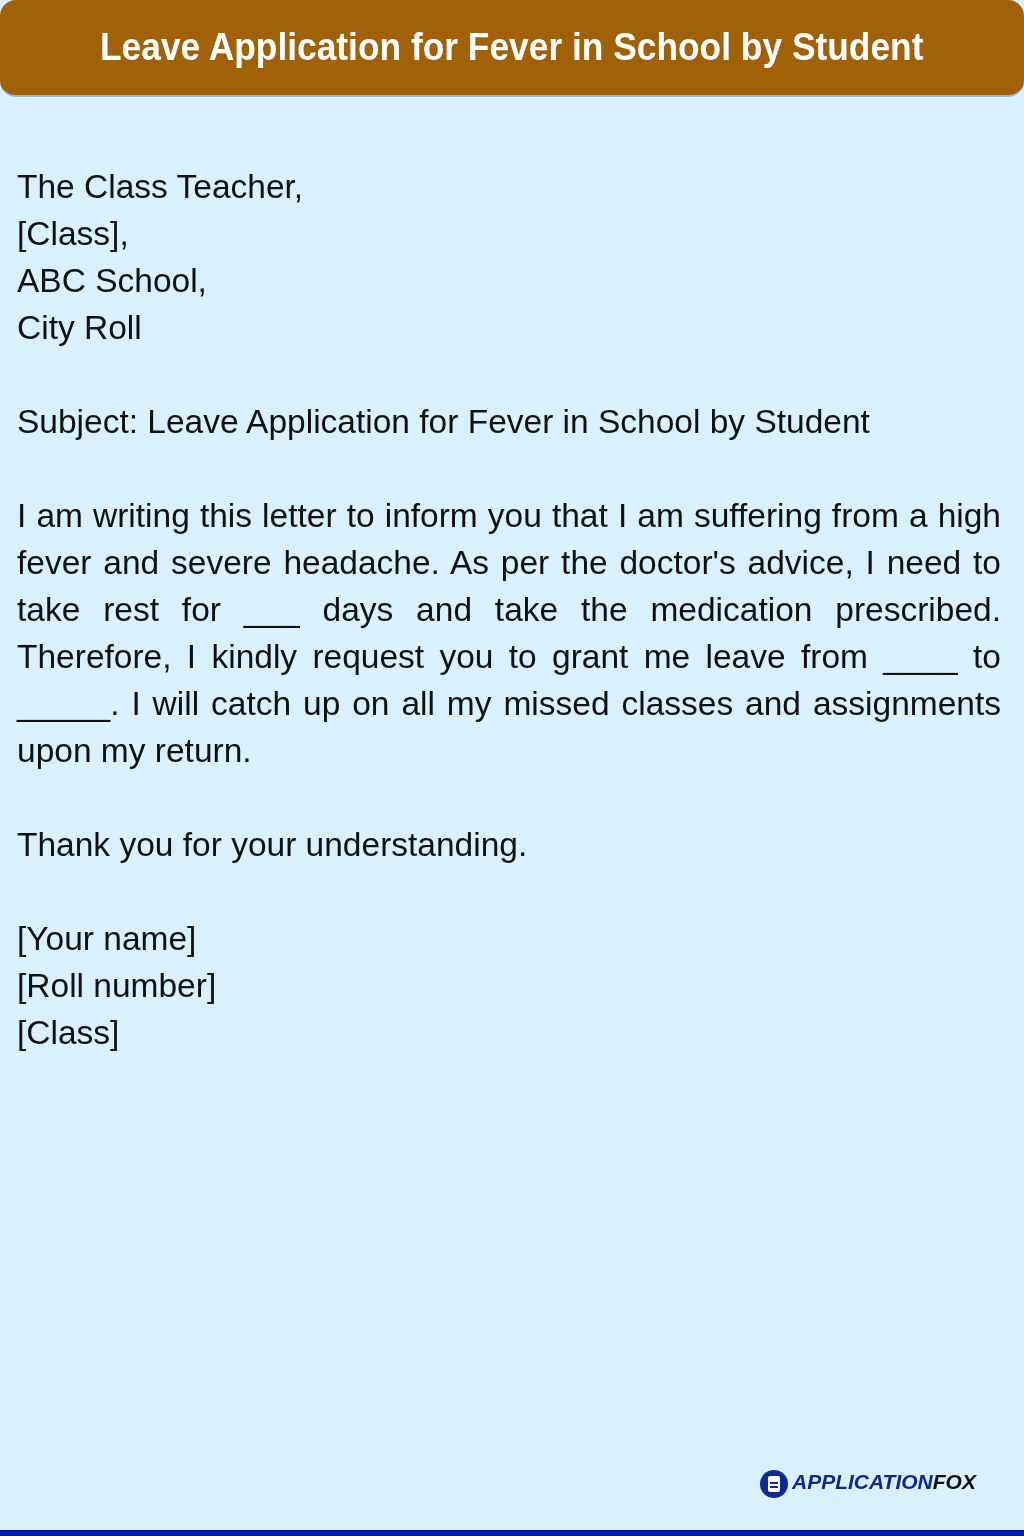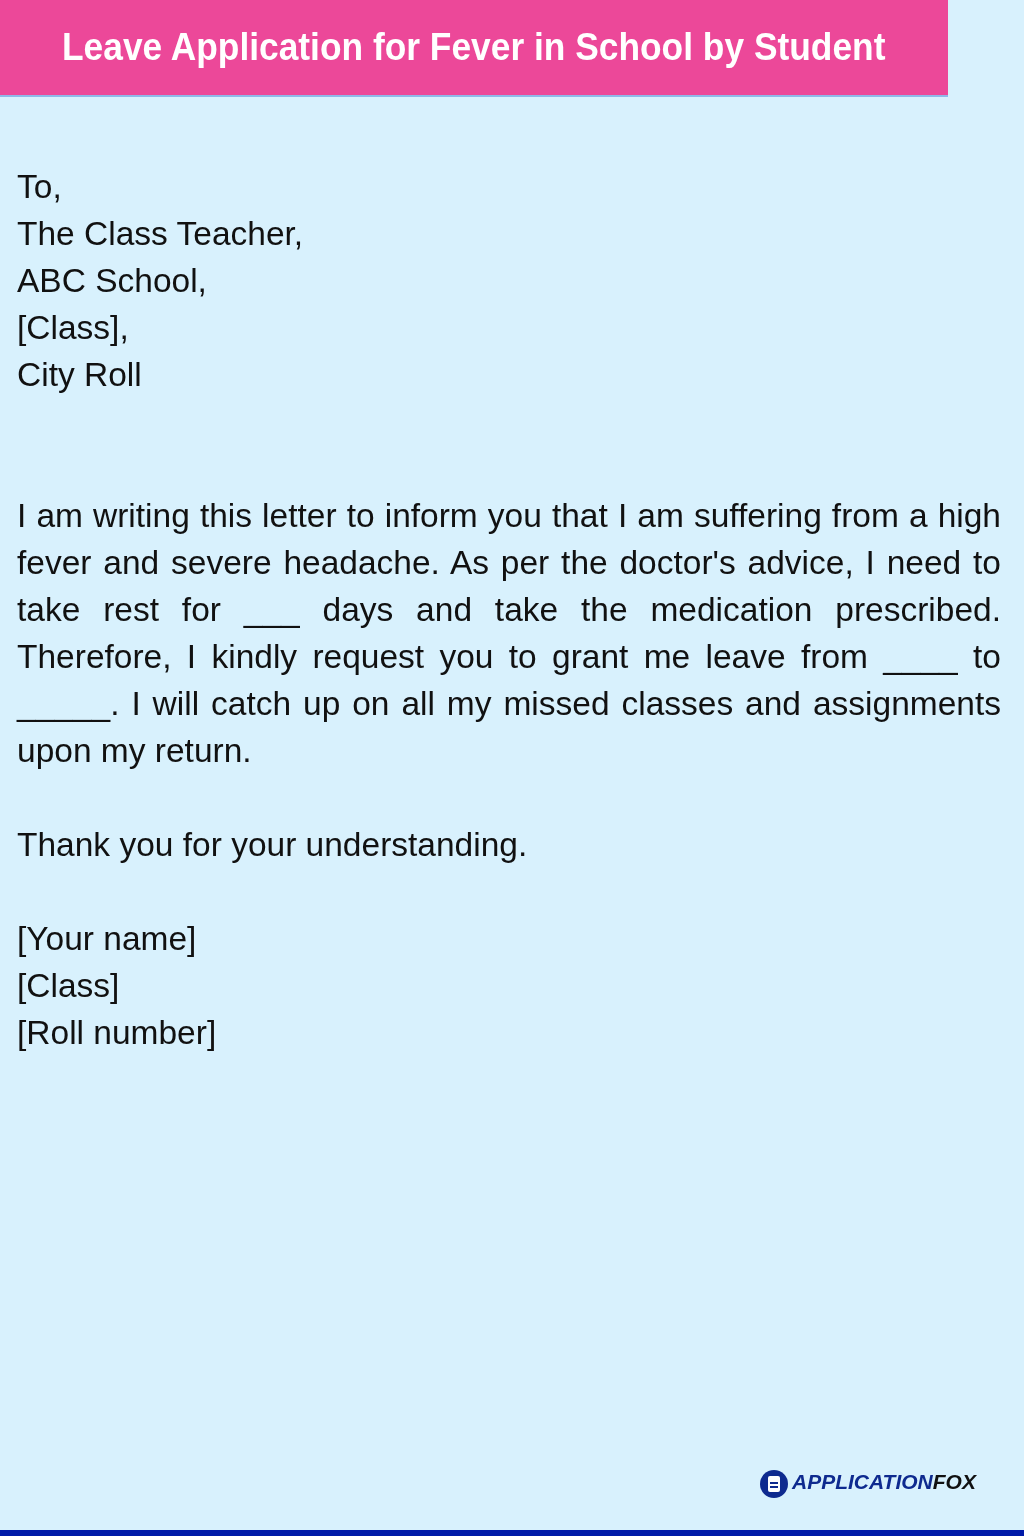--- a/index.html
+++ b/index.html
@@ -11,28 +11,29 @@
       height: 1536px;
       background: #d8f1fd;
       position: relative;
       overflow: hidden;
       font-family: "Liberation Sans", "DejaVu Sans", sans-serif;
       color: #111111;
     }
     .header {
       position: absolute;
       left: 0; top: 0;
-      width: 948px;
+      width: 1024px;
       height: 97px;
-      background: #ec4899;
+      background: #a16207;
       border-bottom: 2px solid #8fb8e8;
       box-sizing: border-box;
       display: flex;
       align-items: center;
       justify-content: center;
+      border-radius: 16px;
     }
     .header-title {
       color: #ffffff;
       font-weight: bold;
       font-size: 38px;
       letter-spacing: 0px;
       white-space: nowrap;
       transform: scaleX(0.93);
       transform-origin: center;
     }
@@ -107,34 +108,34 @@
     }
   </style>
 </head>
 <body>
 
 <div class="header">
   <span class="header-title">Leave Application for Fever in School by Student</span>
 </div>
 
 <div class="letter">
-  <span class="line">To,</span>
   <span class="line">The Class Teacher,</span>
+  <span class="line">[Class],</span>
   <span class="line">ABC School,</span>
-  <span class="line">[Class],</span>
   <span class="line">City Roll</span>
   <div class="blank"></div>
+  <span class="line">Subject: Leave Application for Fever in School by Student</span>
   <div class="blank"></div>
   <div class="para">I am writing this letter to inform you that I am suffering from a high fever and severe headache. As per the doctor's advice, I need to take rest for ___ days and take the medication prescribed. Therefore, I kindly request you to grant me leave from ____ to _____. I will catch up on all my missed classes and assignments upon my return.</div>
   <div class="blank"></div>
   <span class="line">Thank you for your understanding.</span>
   <div class="blank"></div>
   <span class="line">[Your name]</span>
+  <span class="line">[Roll number]</span>
   <span class="line">[Class]</span>
-  <span class="line">[Roll number]</span>
 </div>
 
 <div class="logo">
   <span class="logo-icon">
       <span class="doc"></span>
     </span>
   <span class="logo-text"><span class="a">APPLICATION</span><span class="b">FOX</span></span>
 </div>
 
 <div class="bottom-bar"></div>

